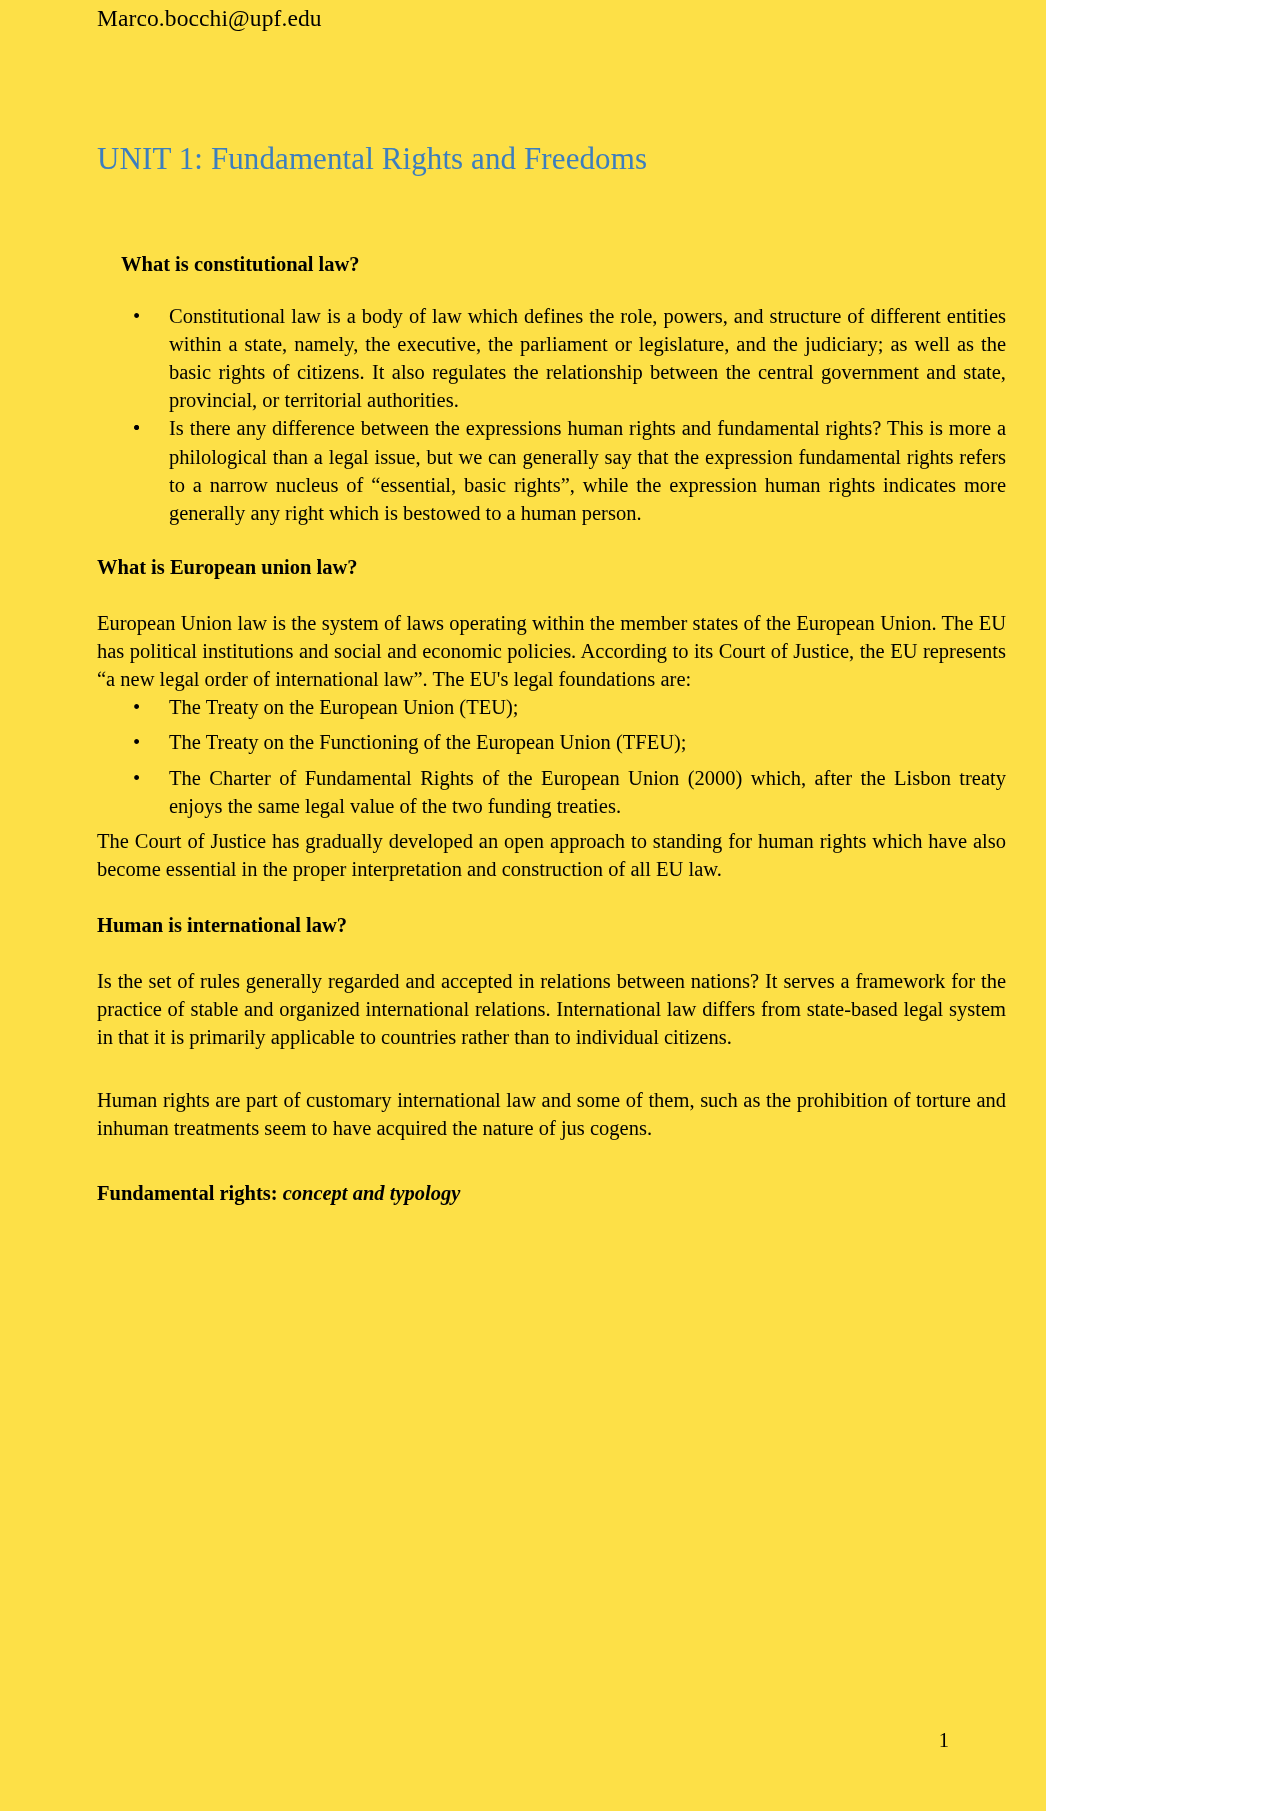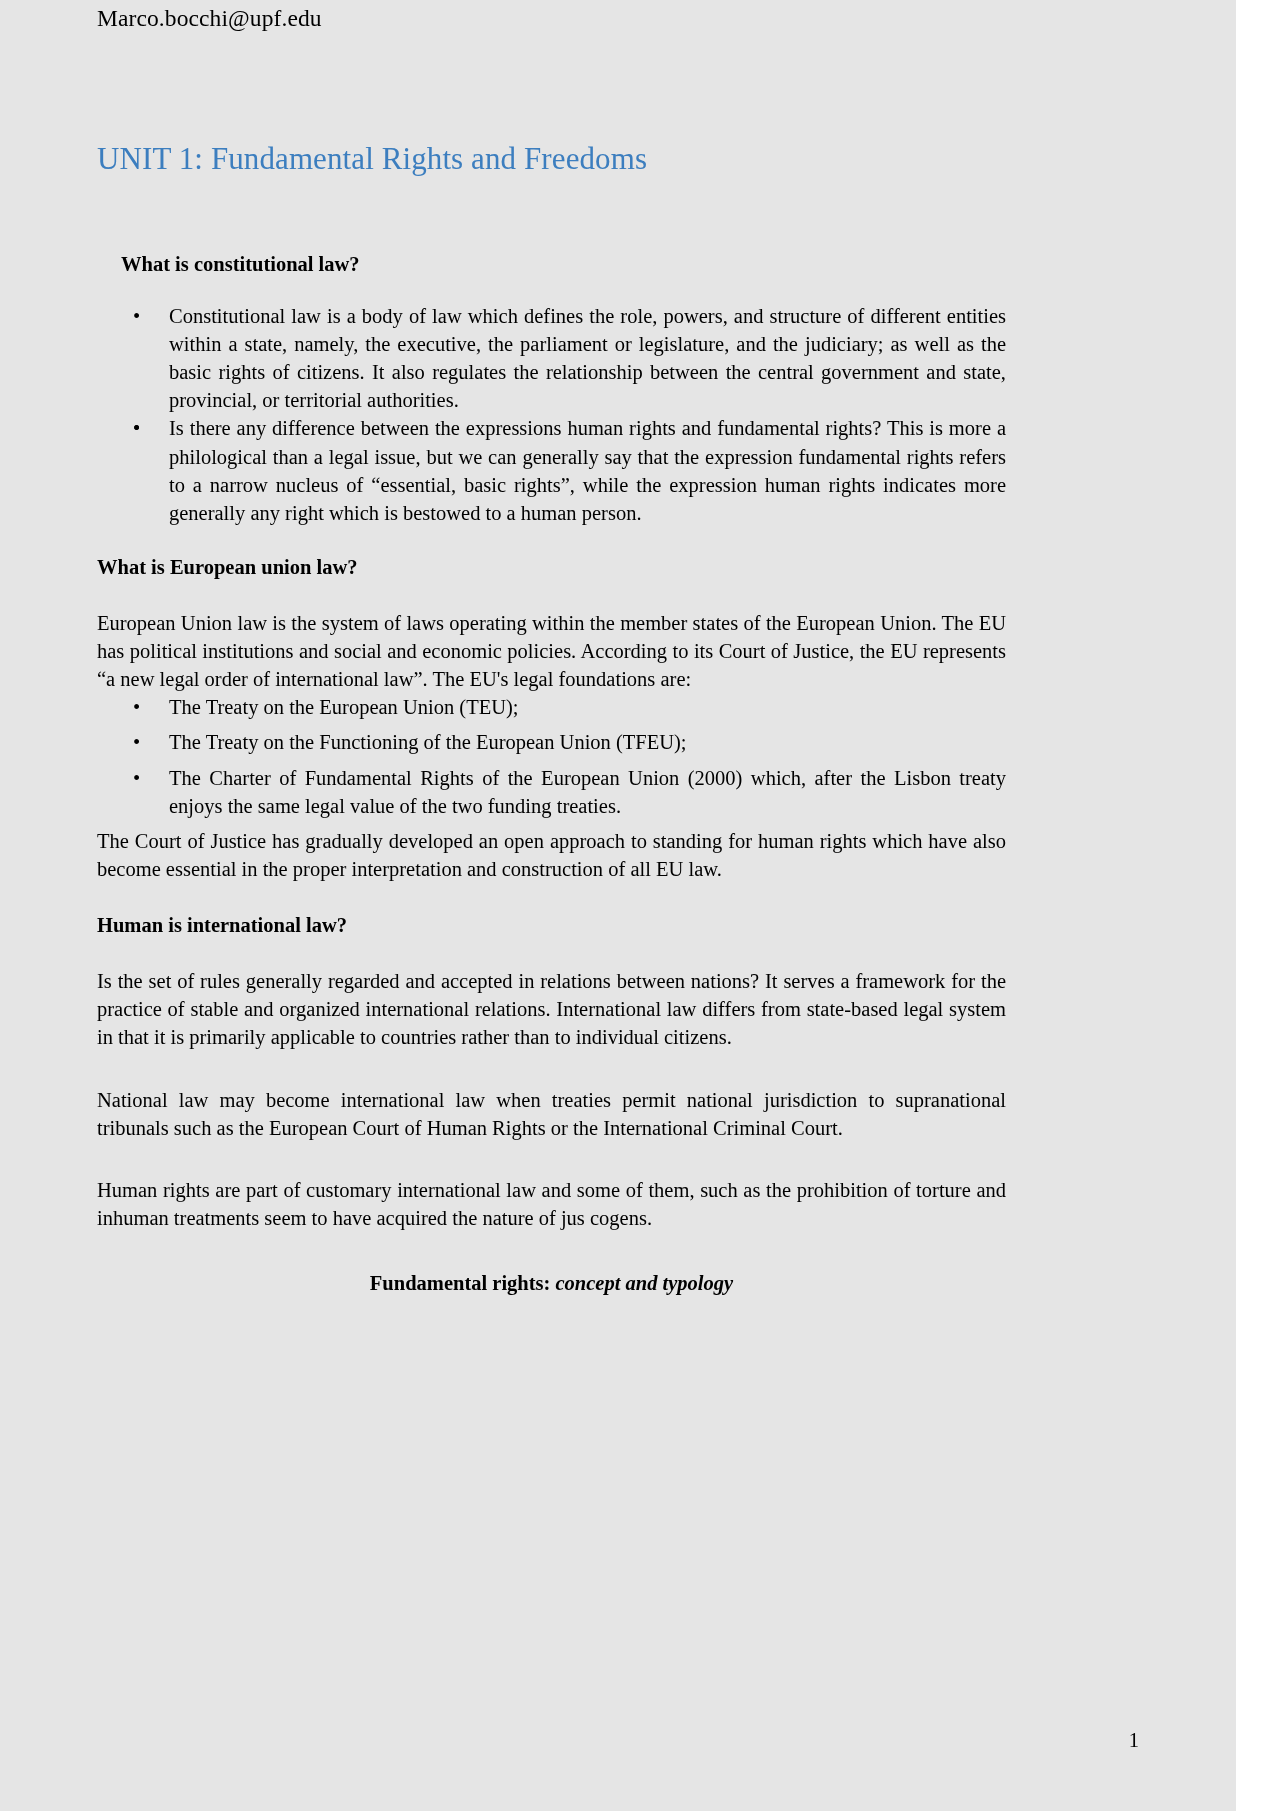--- a/index.html
+++ b/index.html
@@ -6,23 +6,23 @@
     margin: 0;
     padding: 0;
     background: #ffffff;
   }
   body {
     font-family: "Liberation Serif", "DejaVu Serif", serif;
     color: #000000;
   }
   .page {
     position: relative;
-    width: 1236px;
+    width: 1046px;
     height: 1811px;
-    background: #e5e5e5;
+    background: #fde047;
     box-sizing: border-box;
     overflow: hidden;
   }
   .content {
     position: absolute;
     left: 97px;
     top: 0;
     width: 909px;
   }
   
@@ -98,21 +98,20 @@
     font-size: 20.5px;
     line-height: 1.375;
   }
   ul.first-list { padding-top: 24px; }
   ul.treaty-list li { padding-bottom: 7px; }
 
   
   .center-heading {
     font-size: 20.5px;
     font-weight: bold;
-    text-align: center;
     margin: 0;
     padding-top: 38px;
     line-height: 1.3;
   }
   .center-heading .ital {
     font-style: italic;
   }
   
   .page-number {
     position: absolute;
@@ -167,21 +166,20 @@
         <span class="bullet-dot">•</span>
         <span>The Charter of Fundamental Rights of the European Union (2000) which, after the Lisbon treaty enjoys the same legal value of the two funding treaties.</span>
       </li>
     </ul>
 
     <p class="body-text">The Court of Justice has gradually developed an open approach to standing for human rights which have also become essential in the proper interpretation and construction of all EU law.</p>
 
     <div class="section-heading sh-international">Human is international law?</div>
 
     <p class="body-text gap-before-28">Is the set of rules generally regarded and accepted in relations between nations? It serves a framework for the practice of stable and organized international relations. International law differs from state-based legal system in that it is primarily applicable to countries rather than to individual citizens.</p>
-    <p class="body-text gap-before-34">National law may become international law when treaties permit national jurisdiction to supranational tribunals such as the European Court of Human Rights or the International Criminal Court.</p>
     <p class="body-text gap-before-34">Human rights are part of customary international law and some of them, such as the prohibition of torture and inhuman treatments seem to have acquired the nature of jus cogens.</p>
 
     <div class="center-heading">
       <span>Fundamental rights:</span><span>&nbsp;</span><span class="ital">concept and typology</span>
     </div>
 
   </div>
 
   <div class="page-number">1</div>
 </div>

